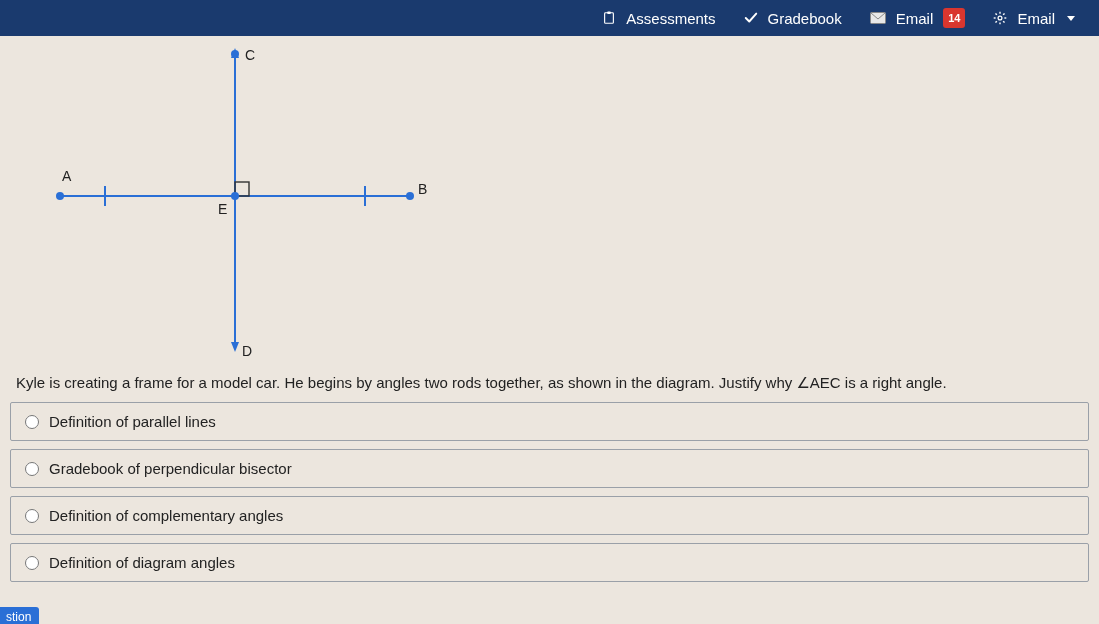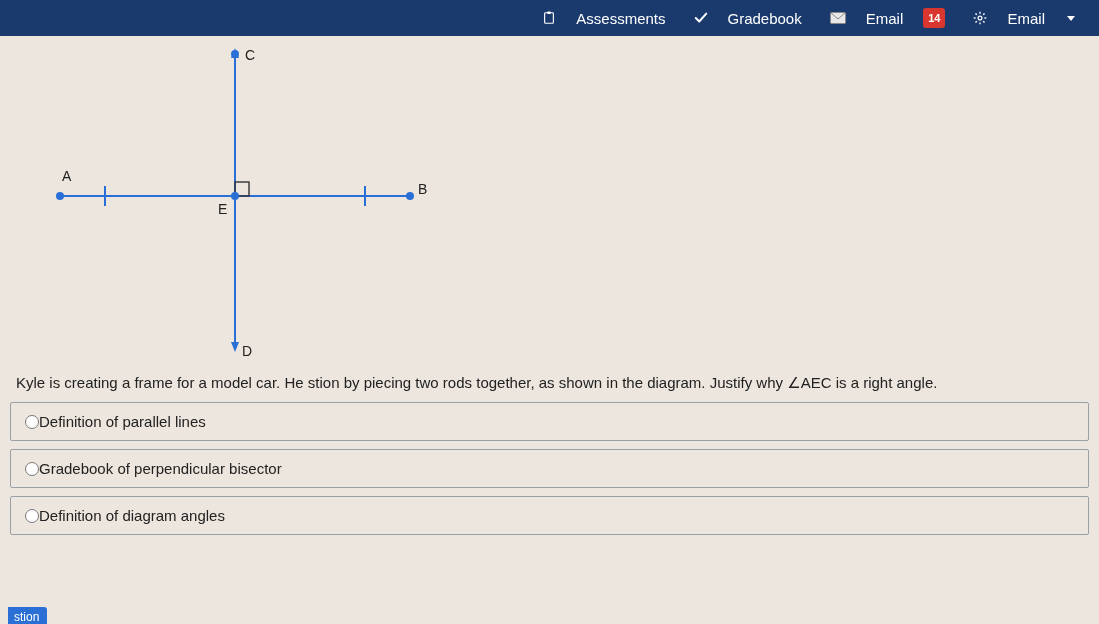--- a/index.html
+++ b/index.html
@@ -17,21 +17,21 @@
     height: 36px;
     background: #1a3a6e;
     display: flex;
     align-items: center;
     justify-content: flex-end;
     gap: 28px;
     padding: 0 24px 0 0;
     color: #fff;
     font-size: 15px;
   }
-  .topbar .nav-item { display: flex; align-items: center; gap: 20px; cursor: pointer; }
+  .topbar .nav-item { display: flex; align-items: center; gap: 10px; cursor: pointer; }
   .topbar .icon { display: inline-flex; }
   .badge {
     background: #d9362f;
     color: #fff;
     border-radius: 3px;
     font-size: 11px;
     font-weight: bold;
     padding: 4px 5px;
   }
   .caret-down {
@@ -60,32 +60,33 @@
     color: #222;
     margin: 6px 0 10px 6px;
   }
   .options { display: flex; flex-direction: column; gap: 8px; }
   .option-row {
     border: 1px solid #9aa0a8;
     background: #ece6de;
     padding: 10px 14px;
     display: flex;
     align-items: center;
+    gap: 10px;
     cursor: pointer;
     font-size: 15px;
     color: #222;
     border-radius: 2px;
   }
   .option-row input[type="radio"] {
     width: 14px; height: 14px;
     accent-color: #1a3a6e;
   }
   .bottom-stub {
     position: absolute;
-    left: 8px; bottom: 0;
+    left: 0; bottom: 0;
     background: #2a6fd6;
     color: #fff;
     font-size: 12px;
     padding: 3px 8px 0 6px;
     border-top-right-radius: 3px;
   }
   .pt-label {
     font-size: 14px;
     fill: #222;
     font-family: Arial, sans-serif;
@@ -174,30 +175,34 @@
       <circle cx="225" cy="18" r="4" fill="#2a6fd6"></circle>
 
       <text x="52" y="145" class="pt-label">A</text>
       <text x="408" y="158" class="pt-label">B</text>
       <text x="235" y="24" class="pt-label">C</text>
       <text x="232" y="320" class="pt-label">D</text>
       <text x="208" y="178" class="pt-label">E</text>
     </svg>
   </div>
 
-  <div class="question-text">Kyle is creating a frame for a model car. He stion by piecing two rods together, as shown in the diagram. Justify why ∠AEC is a right angle.</div>
+  <div class="question-text">Kyle is creating a frame for a model car. He begins by angles two rods together, as shown in the diagram. Justify why ∠AEC is a right angle.</div>
 
   <div class="options">
     <label class="option-row">
       <input type="radio" name="ans" style="">
       <span>Definition of parallel lines</span>
     </label>
     <label class="option-row">
       <input type="radio" name="ans" style="">
       <span>Gradebook of perpendicular bisector</span>
+    </label>
+    <label class="option-row">
+      <input type="radio" name="ans" style="">
+      <span>Definition of complementary angles</span>
     </label>
     <label class="option-row">
       <input type="radio" name="ans" style="">
       <span>Definition of diagram angles</span>
     </label>
   </div>
 
   <div class="bottom-stub">stion</div>
 </div>
 

